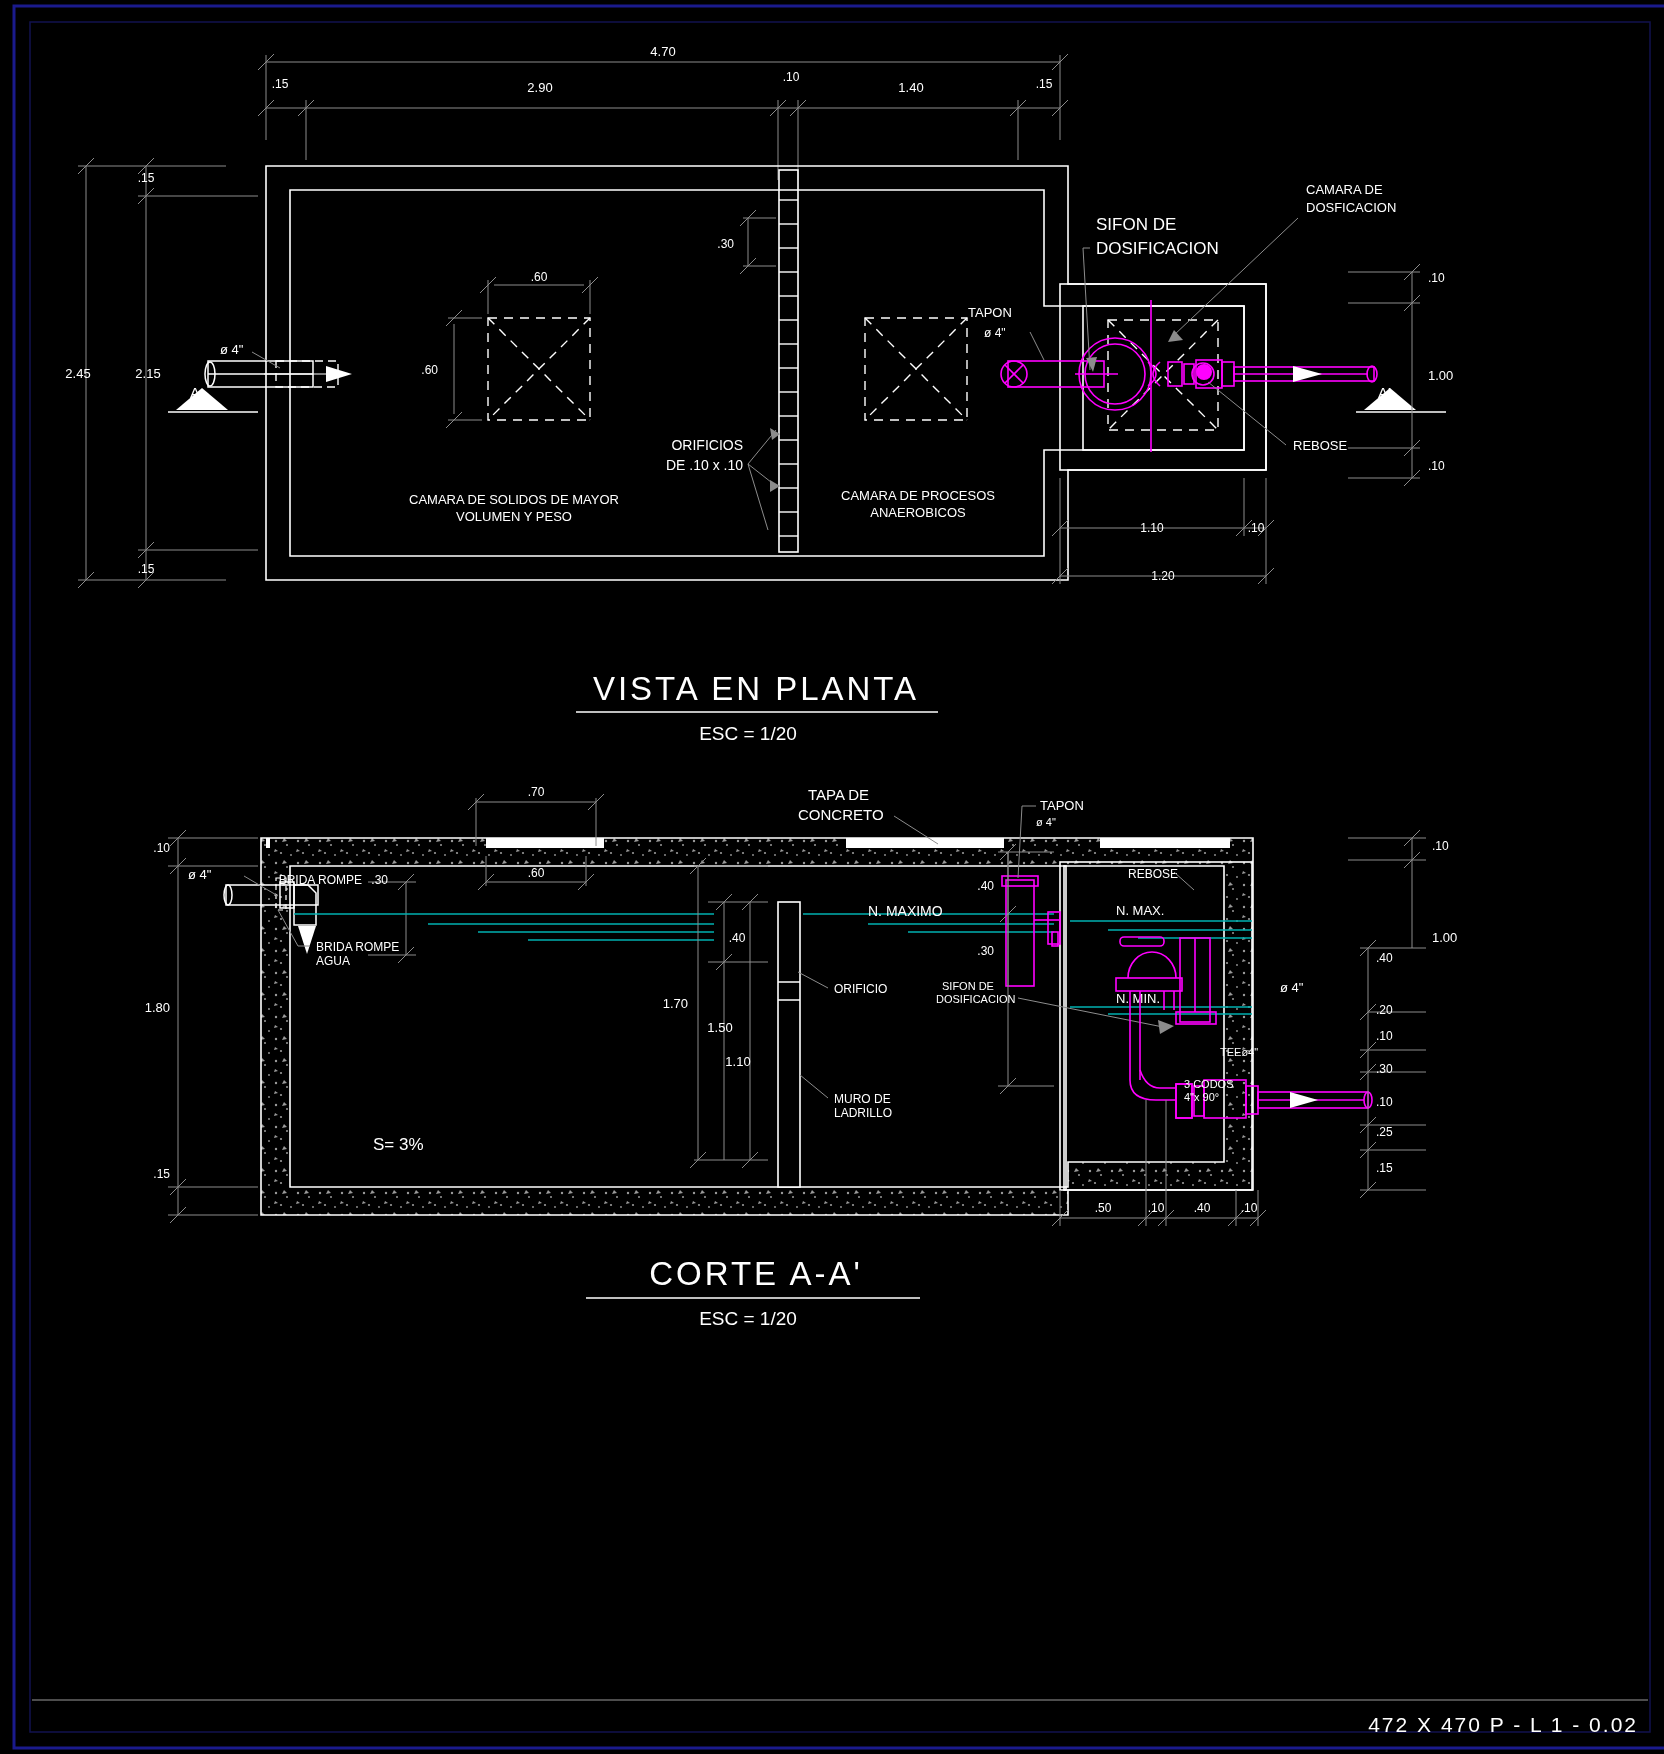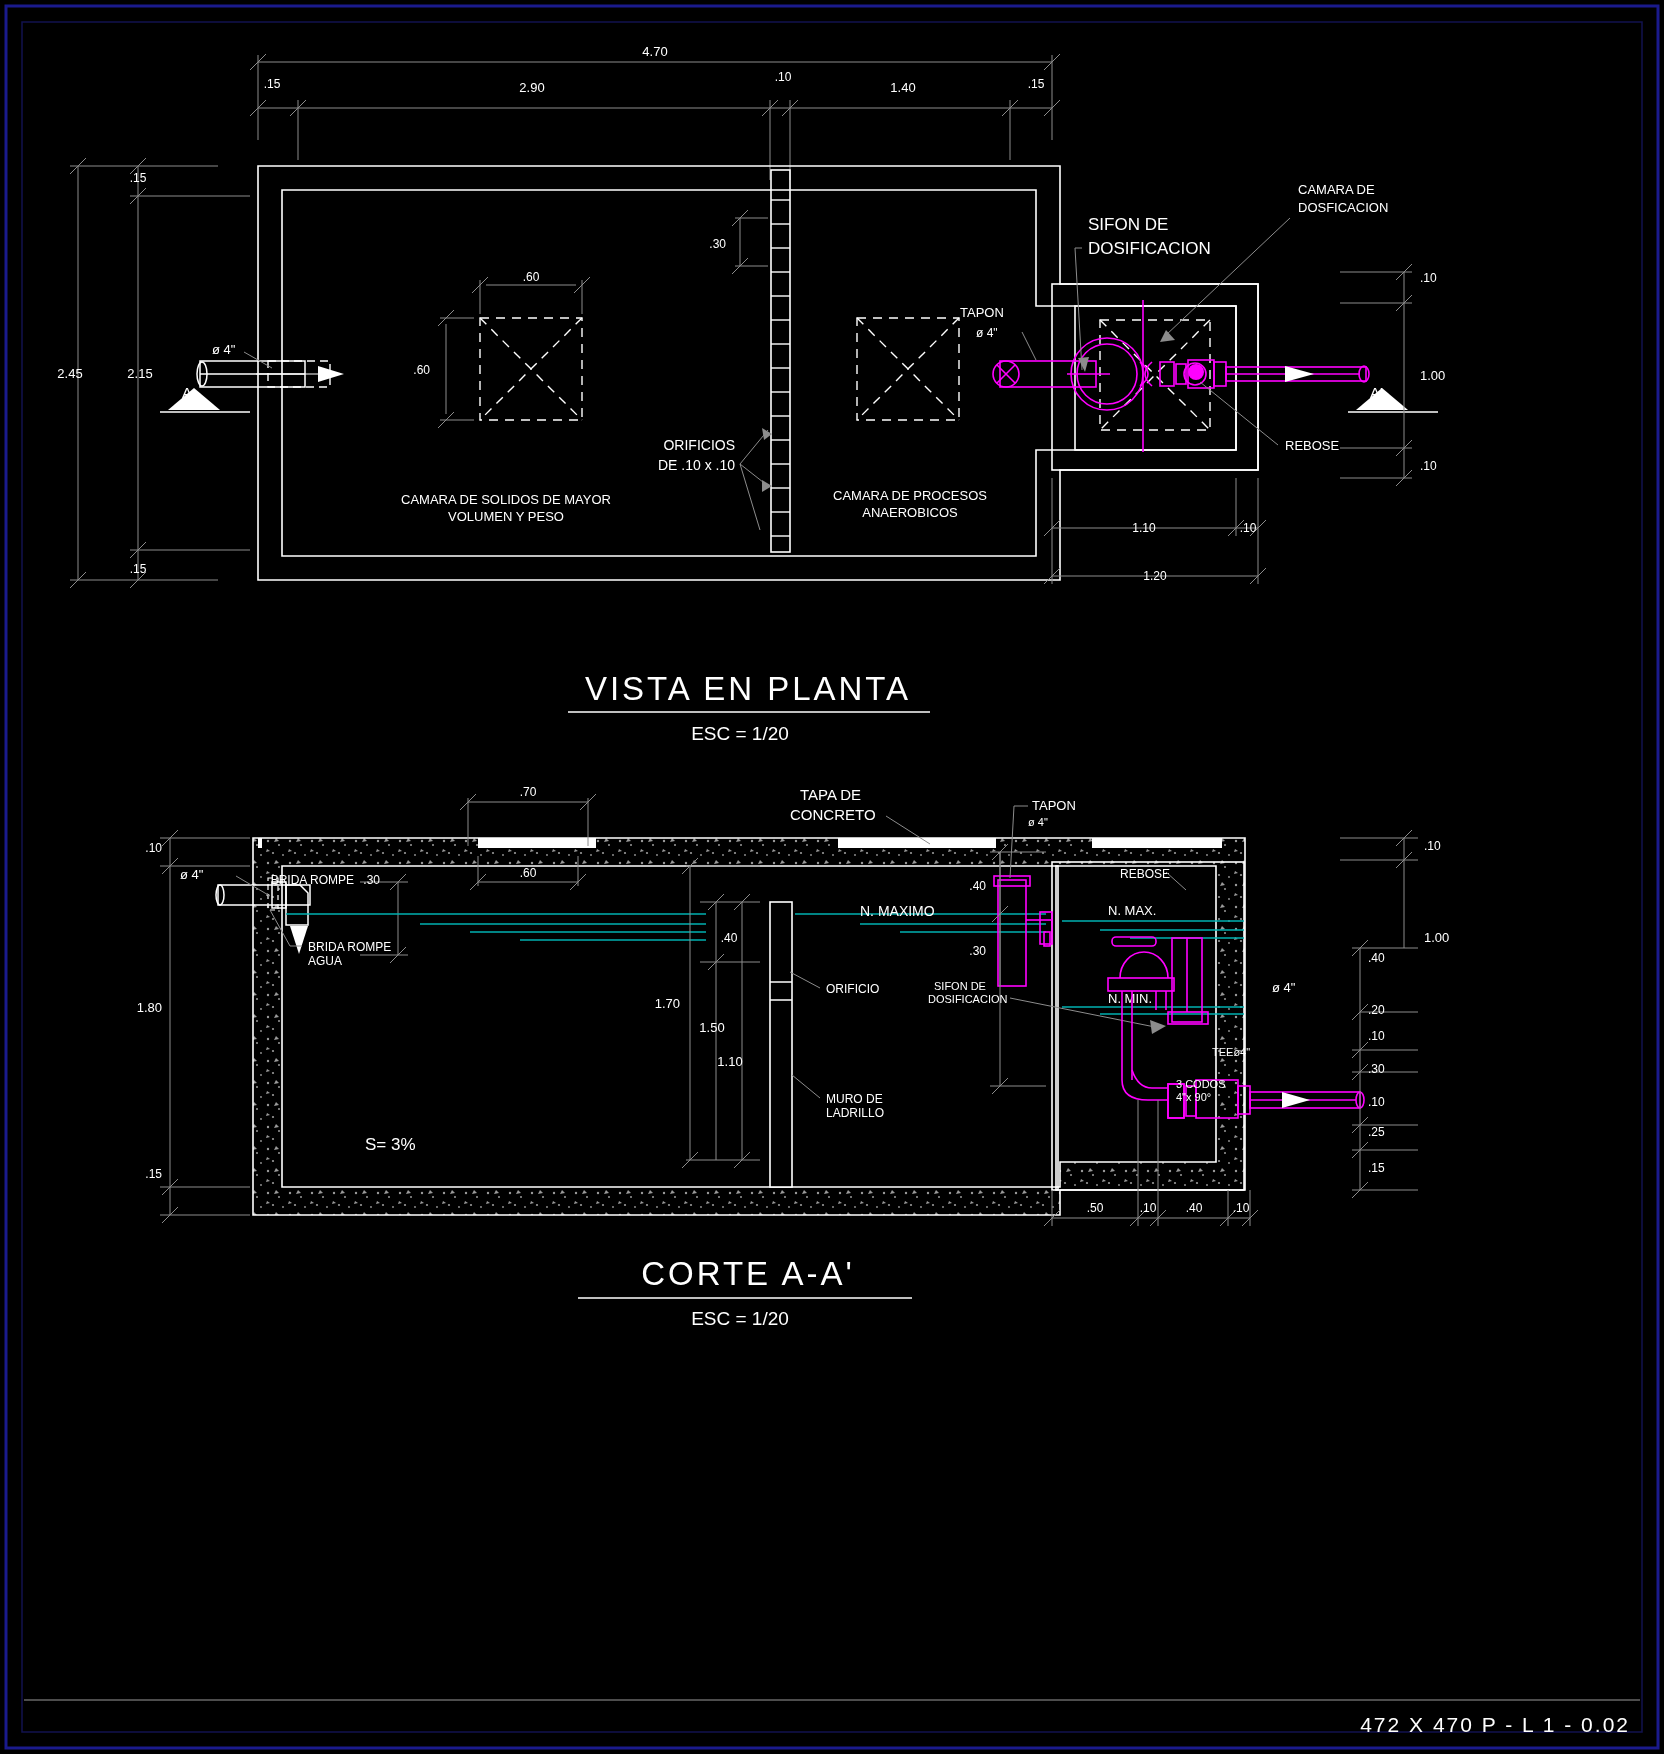--- a/index.html
+++ b/index.html
@@ -1,18 +1,18 @@
 <!DOCTYPE html>
 <html><head>
 <meta charset="utf-8">
 <style>
   html,body{margin:0;padding:0;background:#000;}
   body{width:1664px;height:1754px;position:relative;overflow:hidden;
        font-family:"Liberation Sans",sans-serif;color:#fff;}
-  #stage{position:absolute;inset:0;}
+  #stage{position:absolute;inset:0;margin-left:8px;}
   svg{position:absolute;top:0;left:0;}
   .cadtext{font-family:"Liberation Sans",sans-serif;fill:#ffffff;}
 </style>
 </head>
 <body>
 
 <div id="stage">
 <svg width="1664" height="1754" viewBox="0 0 1664 1754">
 
   <rect x="6" y="6" width="1652" height="1742" fill="none" stroke="#1a1a8c" stroke-width="3"></rect>

